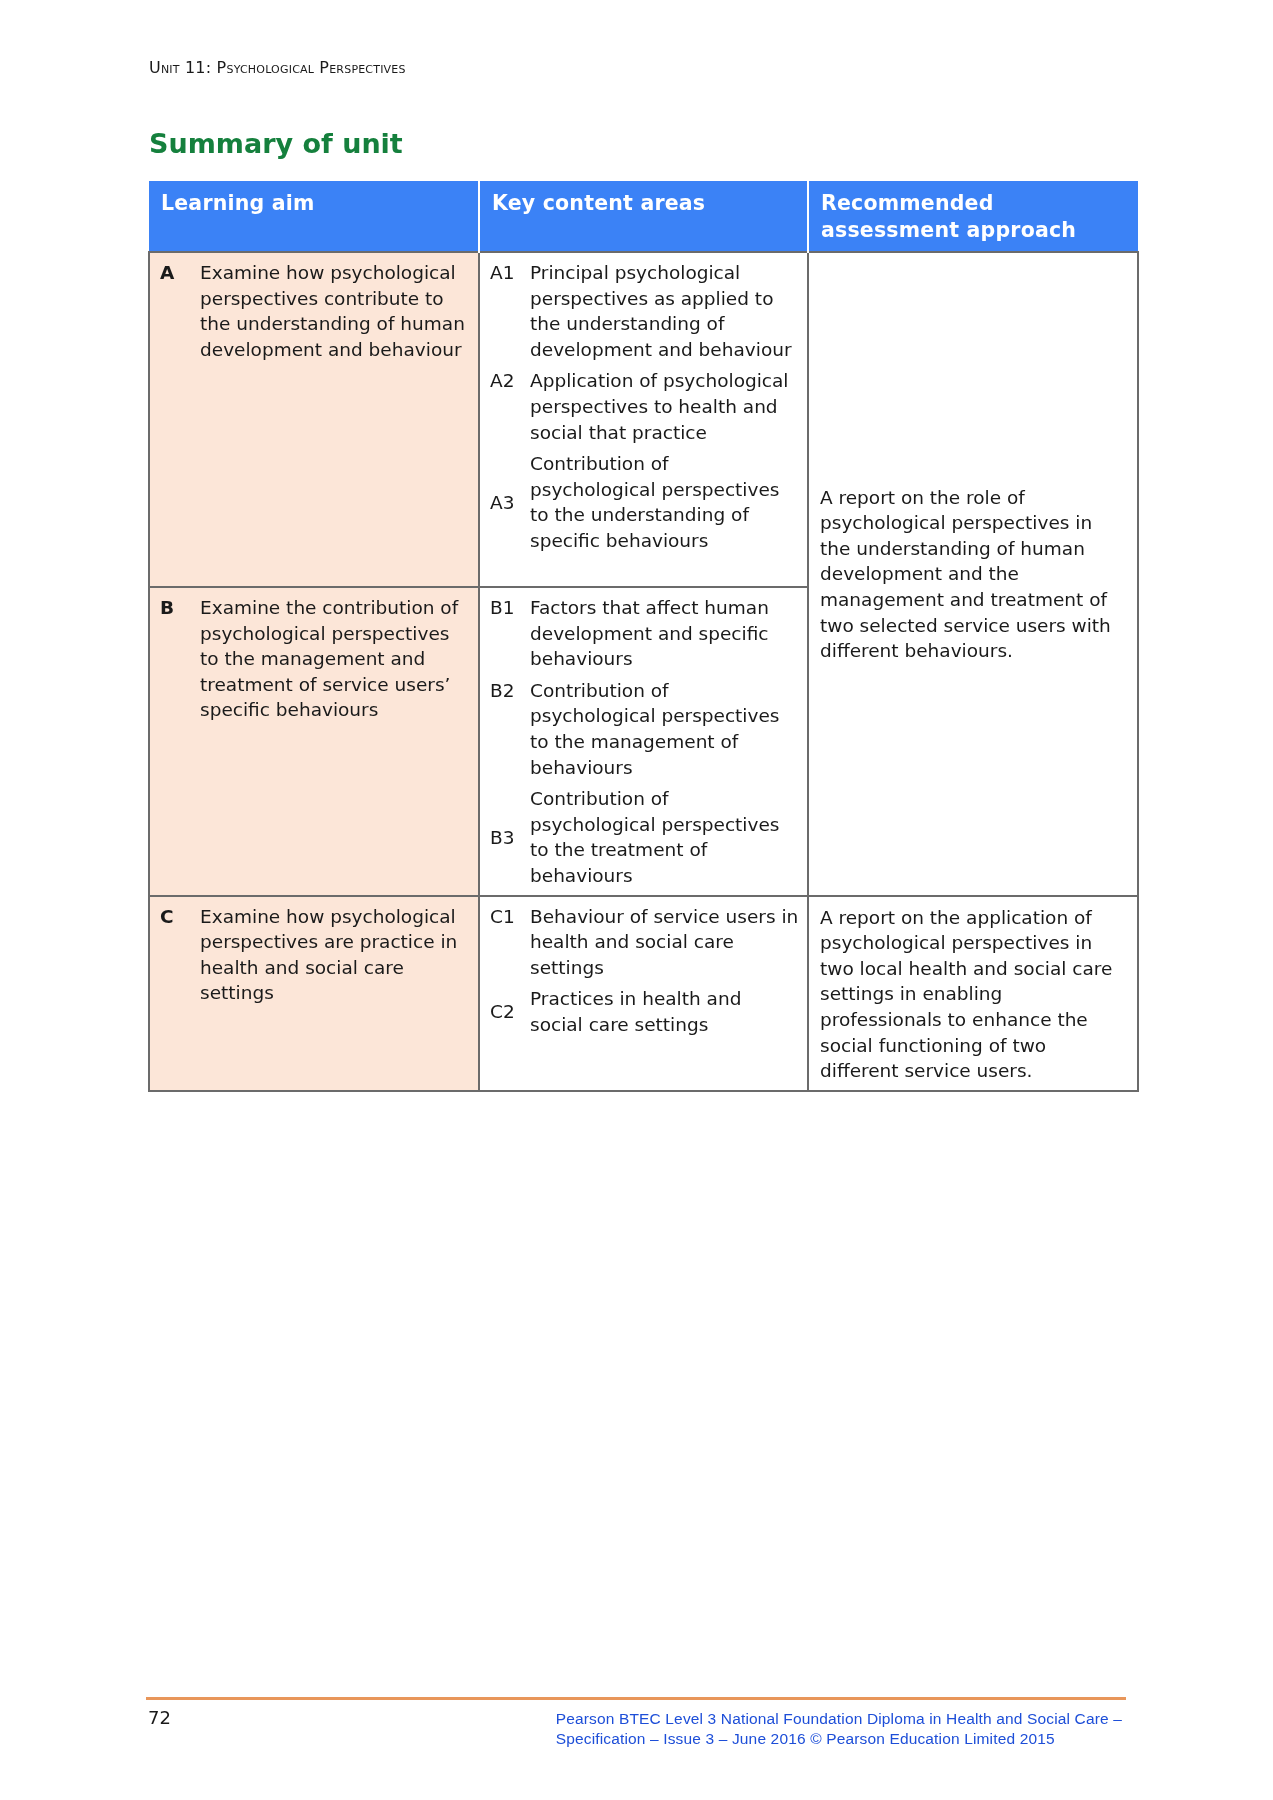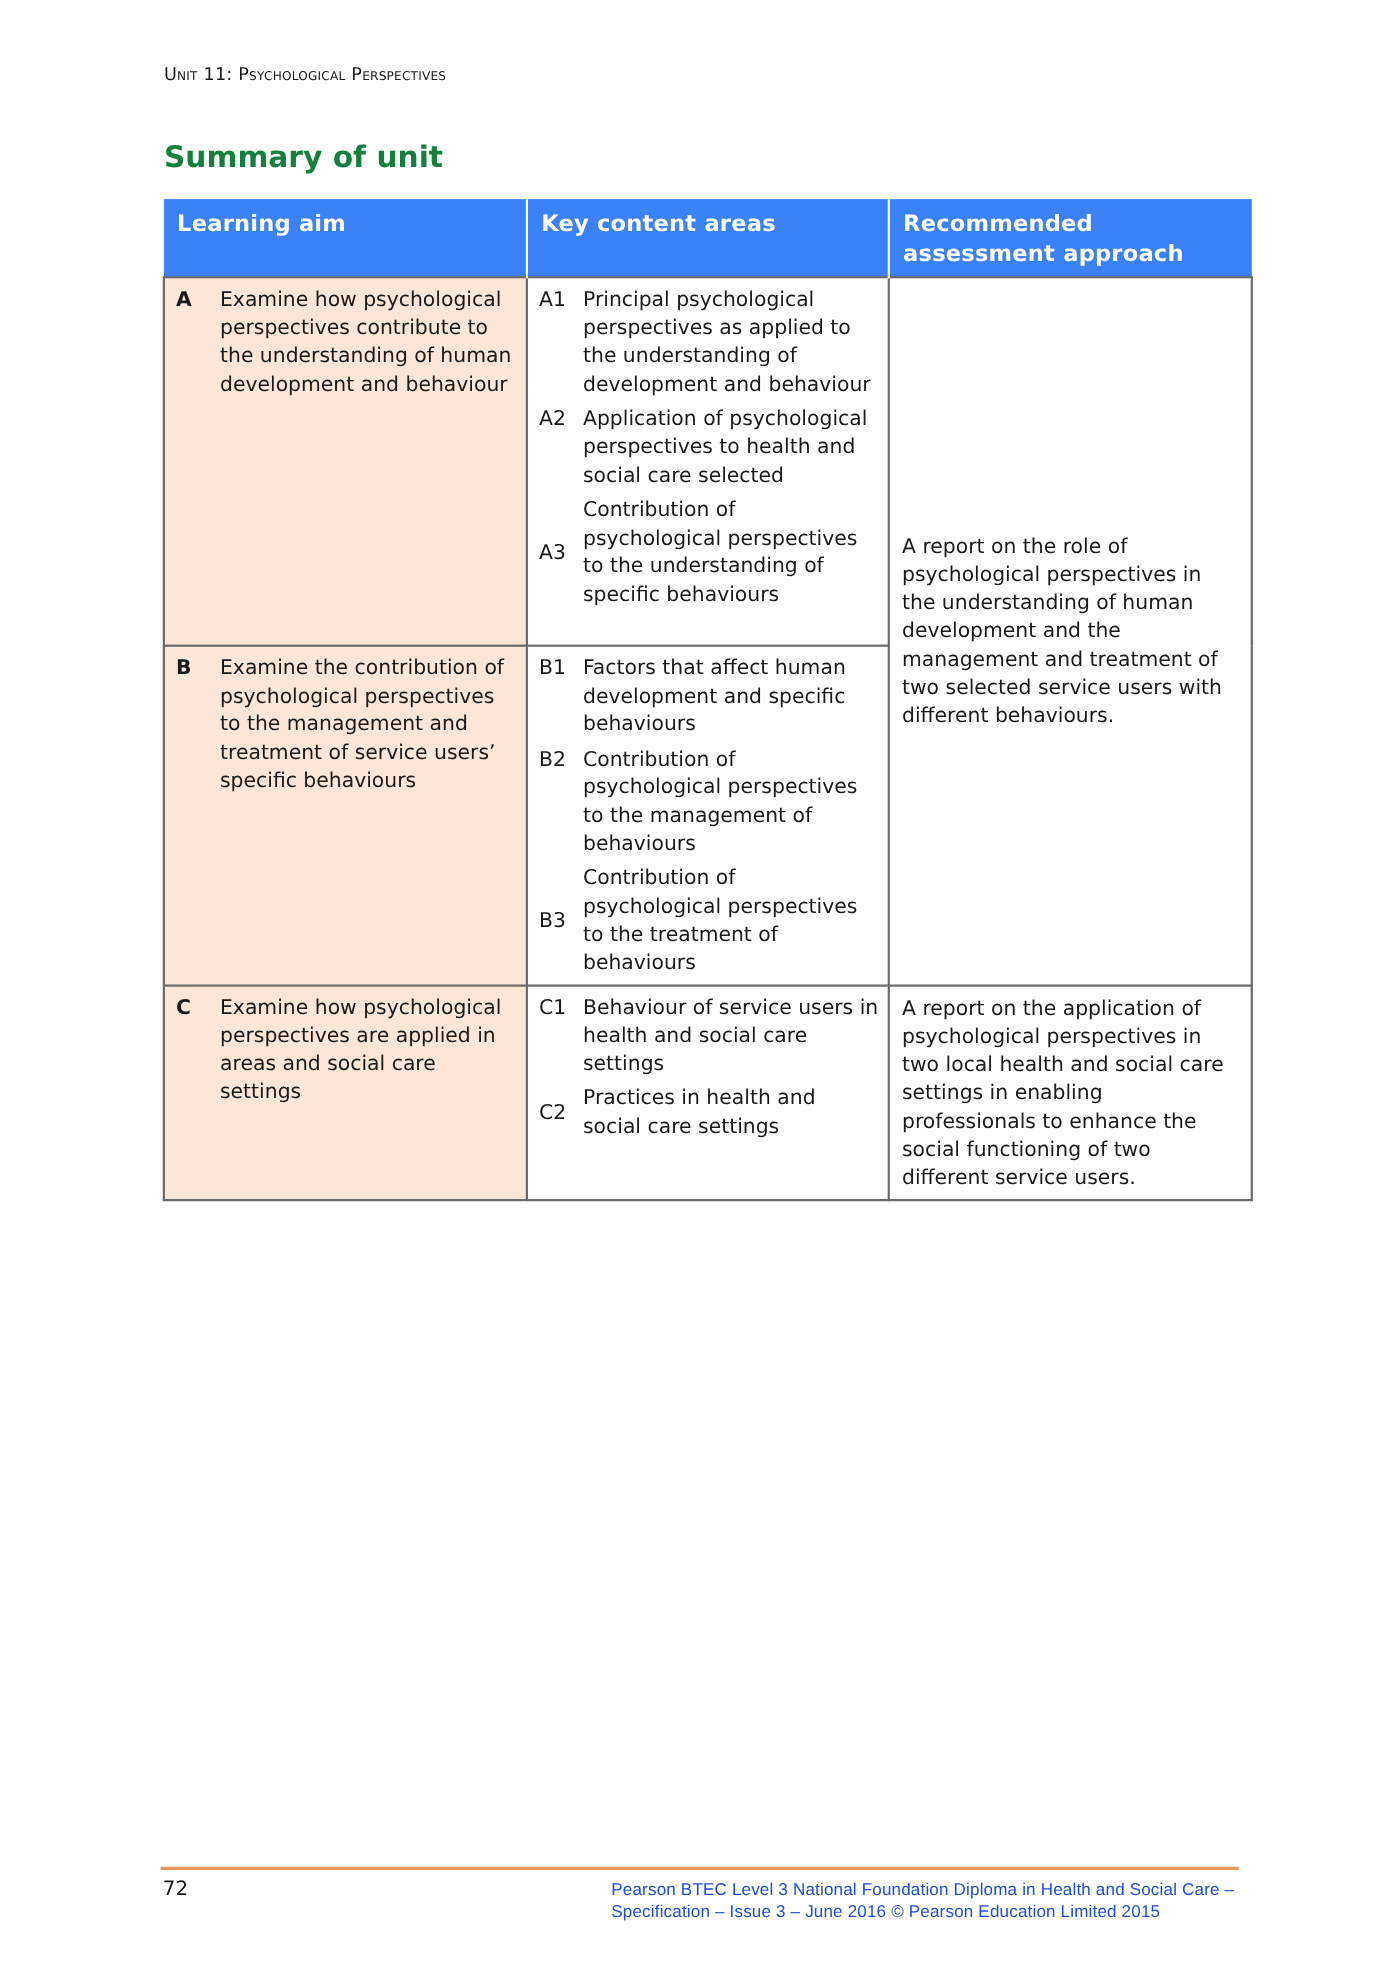--- a/index.html
+++ b/index.html
@@ -168,21 +168,21 @@
           <span class="text">Examine how psychological perspectives contribute to the understanding of human development and behaviour</span>
         </div>
       </td>
       <td class="content-cell">
         <div class="content-item">
           <span class="code">A1</span>
           <span class="text">Principal psychological perspectives as applied to the understanding of development and behaviour</span>
         </div>
         <div class="content-item">
           <span class="code">A2</span>
-          <span class="text">Application of psychological perspectives to health and social care selected</span>
+          <span class="text">Application of psychological perspectives to health and social that practice</span>
         </div>
         <div class="content-item">
           <span class="code">A3</span>
           <span class="text">Contribution of psychological perspectives to the understanding of specific behaviours</span>
         </div>
       </td>
       <td class="approach-cell" rowspan="2">
         <span>A report on the role of psychological perspectives in the understanding of human development and the management and treatment of two selected service users with different behaviours.</span>
       </td>
     </tr>
@@ -207,21 +207,21 @@
           <span class="code">B3</span>
           <span class="text">Contribution of psychological perspectives to the treatment of behaviours</span>
         </div>
       </td>
     </tr>
 
     <tr class="row-c">
       <td class="aim-cell">
         <div class="aim">
           <span class="code">C</span>
-          <span class="text">Examine how psychological perspectives are applied in areas and social care settings</span>
+          <span class="text">Examine how psychological perspectives are practice in health and social care settings</span>
         </div>
       </td>
       <td class="content-cell">
         <div class="content-item">
           <span class="code">C1</span>
           <span class="text">Behaviour of service users in health and social care settings</span>
         </div>
         <div class="content-item">
           <span class="code">C2</span>
           <span class="text">Practices in health and social care settings</span>

